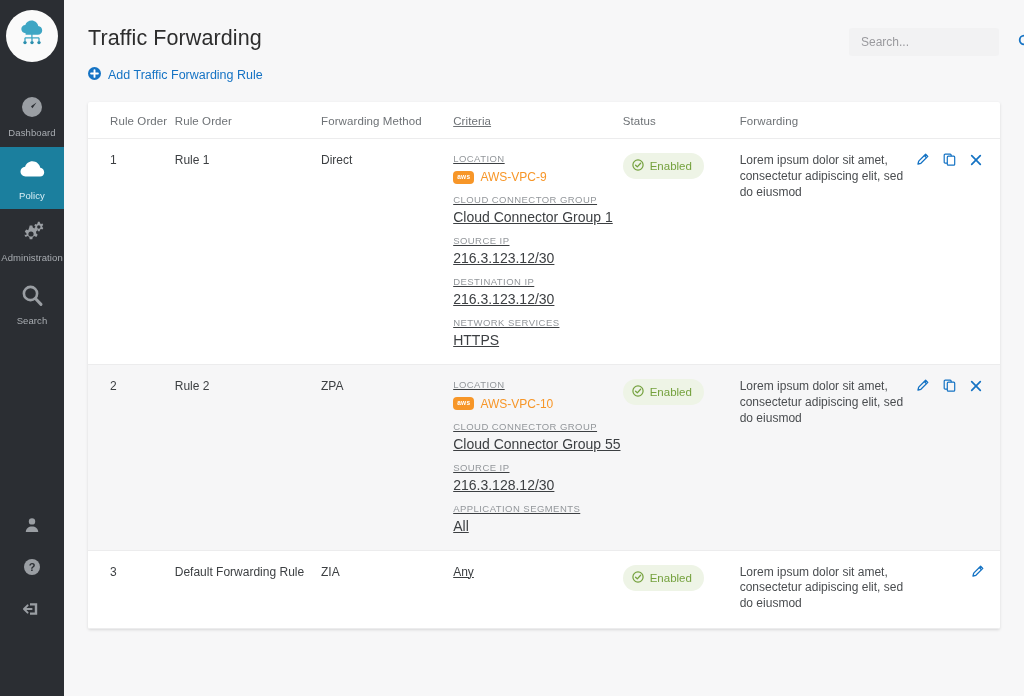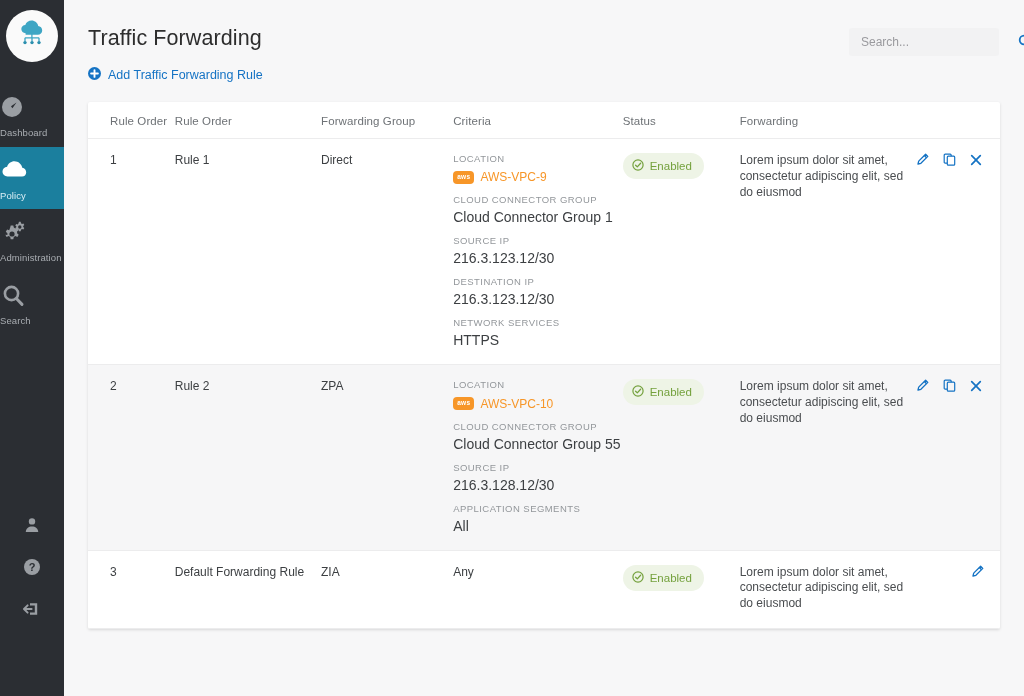--- a/index.html
+++ b/index.html
@@ -32,21 +32,21 @@
     border-radius: 50%;
     background: #fafafa;
     display: flex; align-items: center; justify-content: center;
   }
   .nav-list { margin-top: 22px; width: 100%; }
   .nav-item {
     width: 64px;
     padding: 11px 0 9px 0;
     display: flex;
     flex-direction: column;
-    align-items: flex-start;
+    align-items: center;
     cursor: pointer;
     text-decoration: none;
   }
   .nav-item .nav-icon { display: block; height: 28px; }
   .nav-item .nav-label {
     font-size: 9.5px;
     color: #a9adb2;
     margin-top: 5px;
     letter-spacing: .1px;
     line-height: 1;
@@ -151,21 +151,21 @@
     color: #3c3f42;
     padding: 14px 0 16px 0;
     border-bottom: 1px solid #ececed;
   }
   tr.alt td { background: #f6f6f7; }
   tr.last td { border-bottom: none; }
 
   .c1 { width: 86px;  padding-left: 22px !important; }
   .c2 { width: 145px; }
   .c3 { width: 131px; }
-  .c4 { width: 168px; }
+  .c4 { width: 168px; text-decoration: underline; }
   .c5 { width: 116px; }
   .c6 { width: 170px; }
   .c7 { width: 88px; }
 
   
   .crit-group { margin-bottom: 10px; }
   .crit-group:last-child { margin-bottom: 0; }
   .crit-label {
     font-size: 9.5px;
     color: #93979b;
@@ -337,21 +337,21 @@
       </button>
     </div>
   </div>
 
   <div class="card">
     <table class="grid">
       <thead>
         <tr>
           <th class="c1">Rule Order</th>
           <th class="c2">Rule Order</th>
-          <th class="c3">Forwarding Group</th>
+          <th class="c3">Forwarding Method</th>
           <th class="c4">Criteria</th>
           <th class="c5">Status</th>
           <th class="c6">Forwarding</th>
           <th class="c7"></th>
         </tr>
       </thead>
       <tbody>
 
         <tr>
           <td class="c1">1</td>

